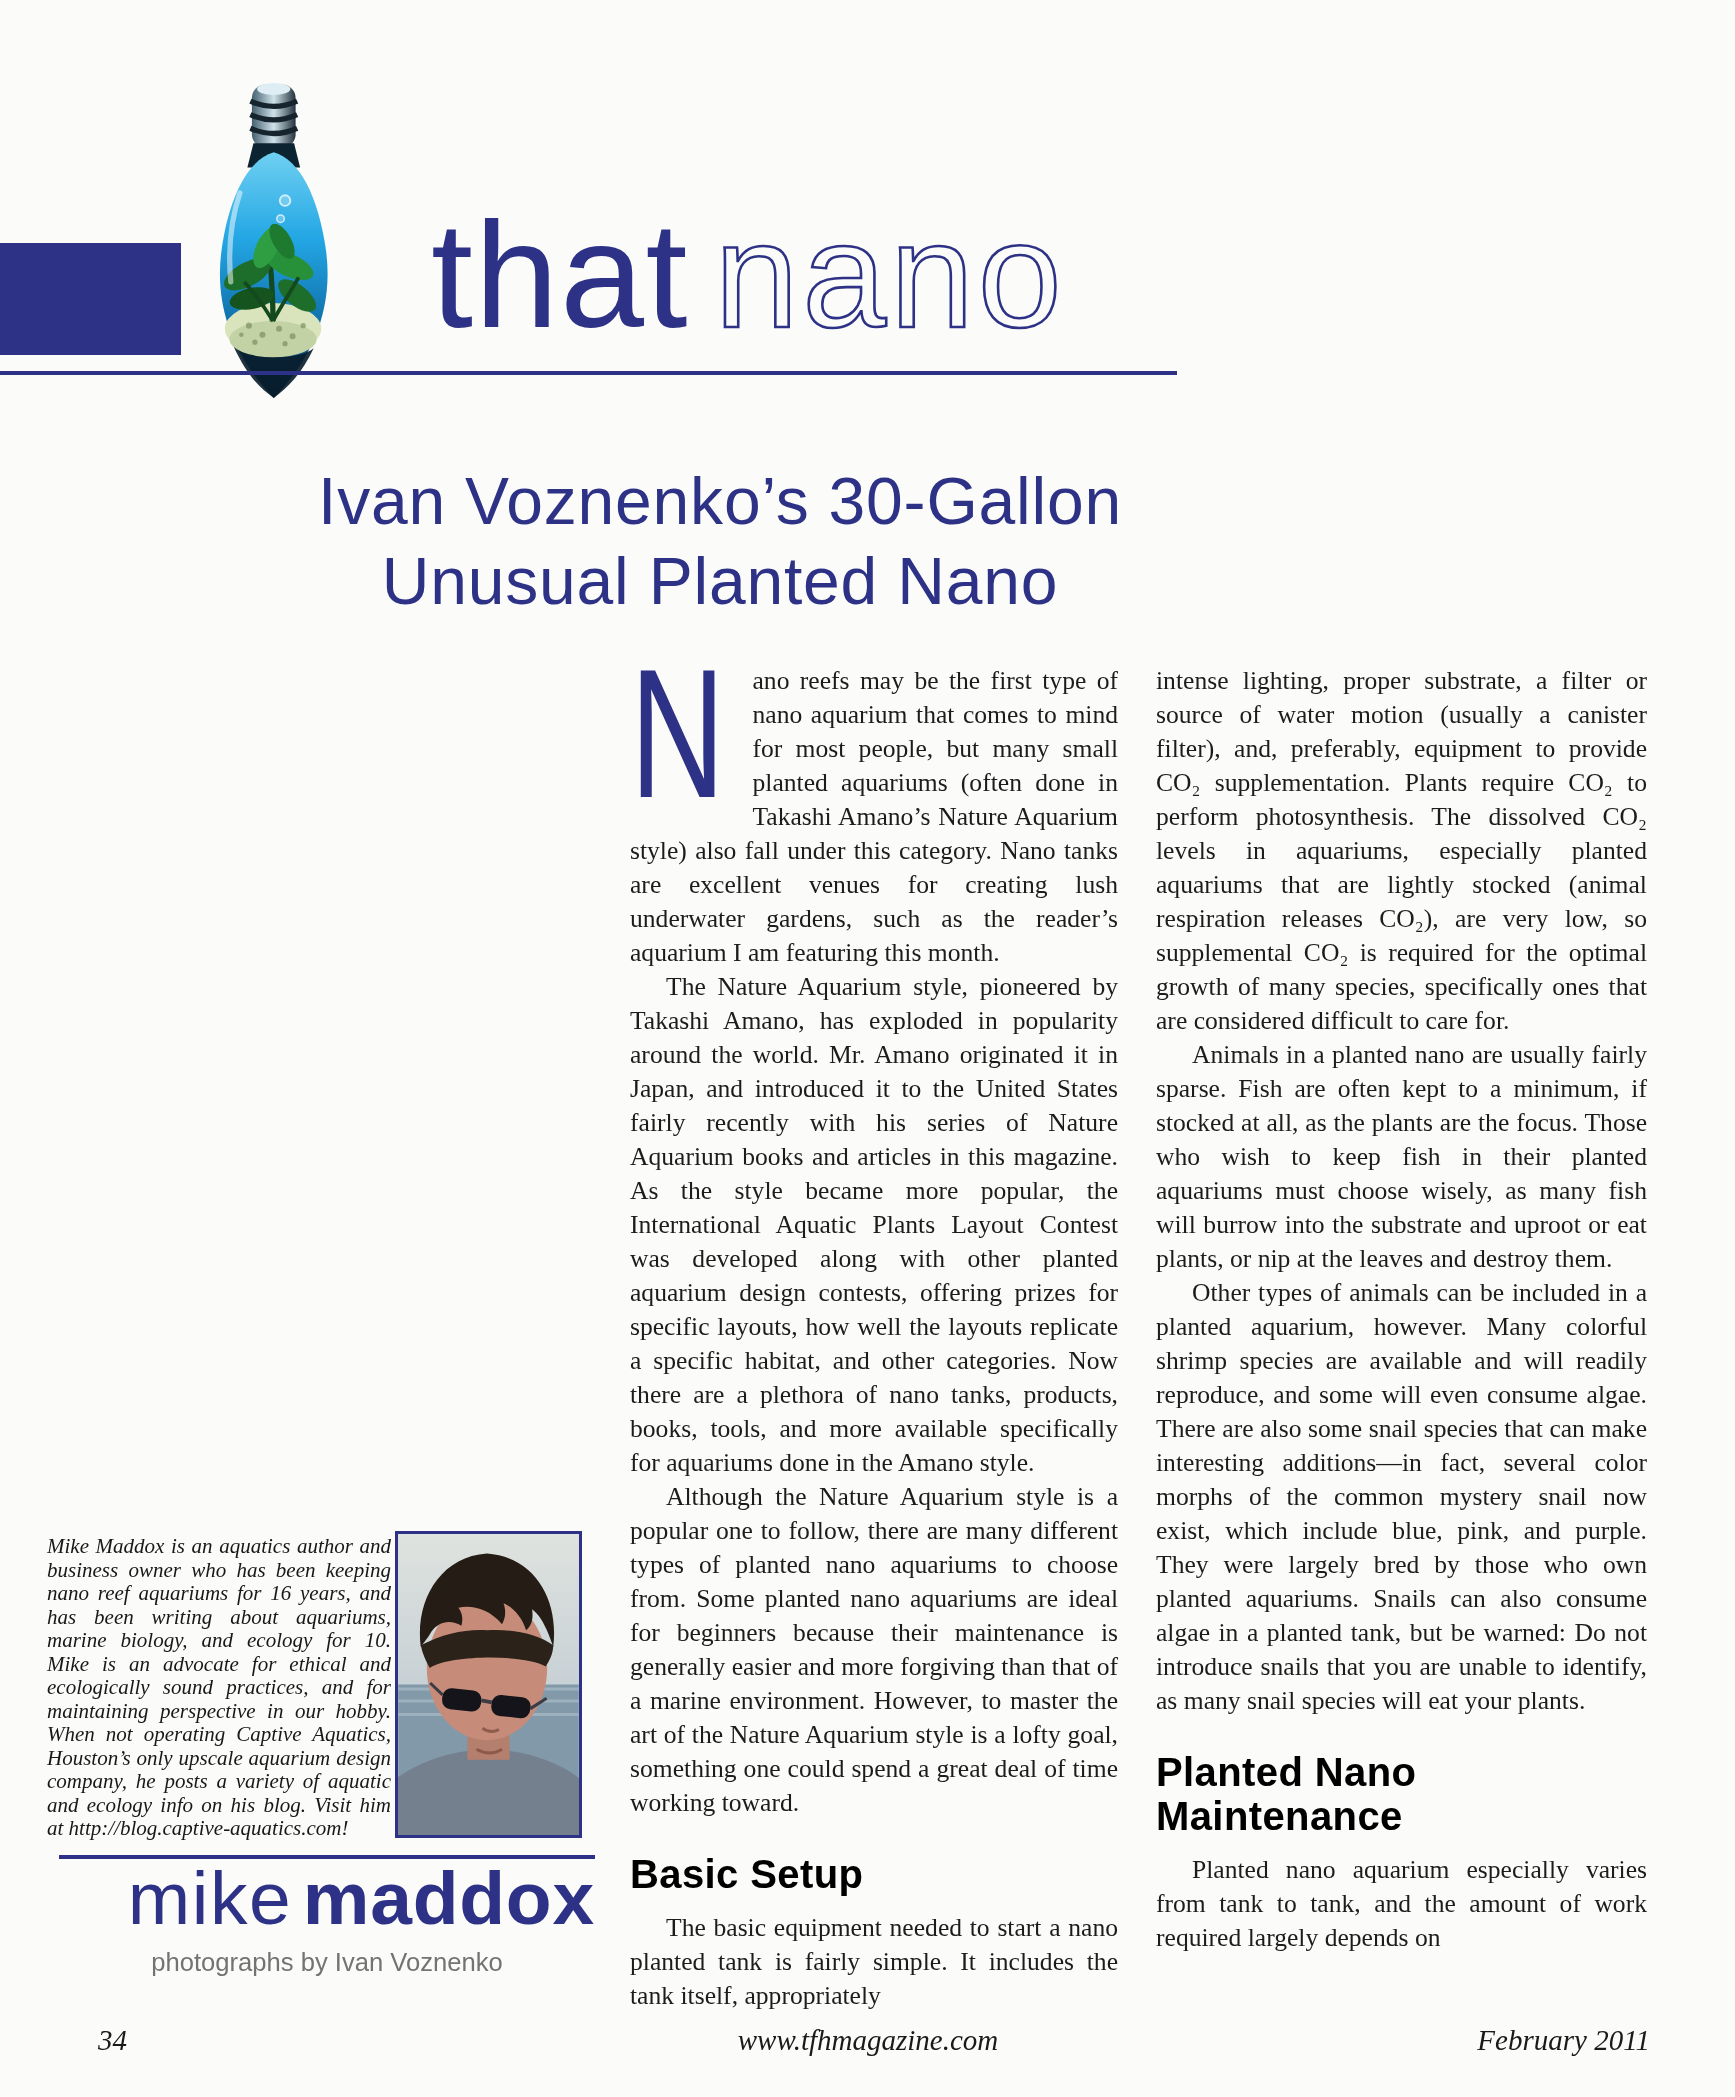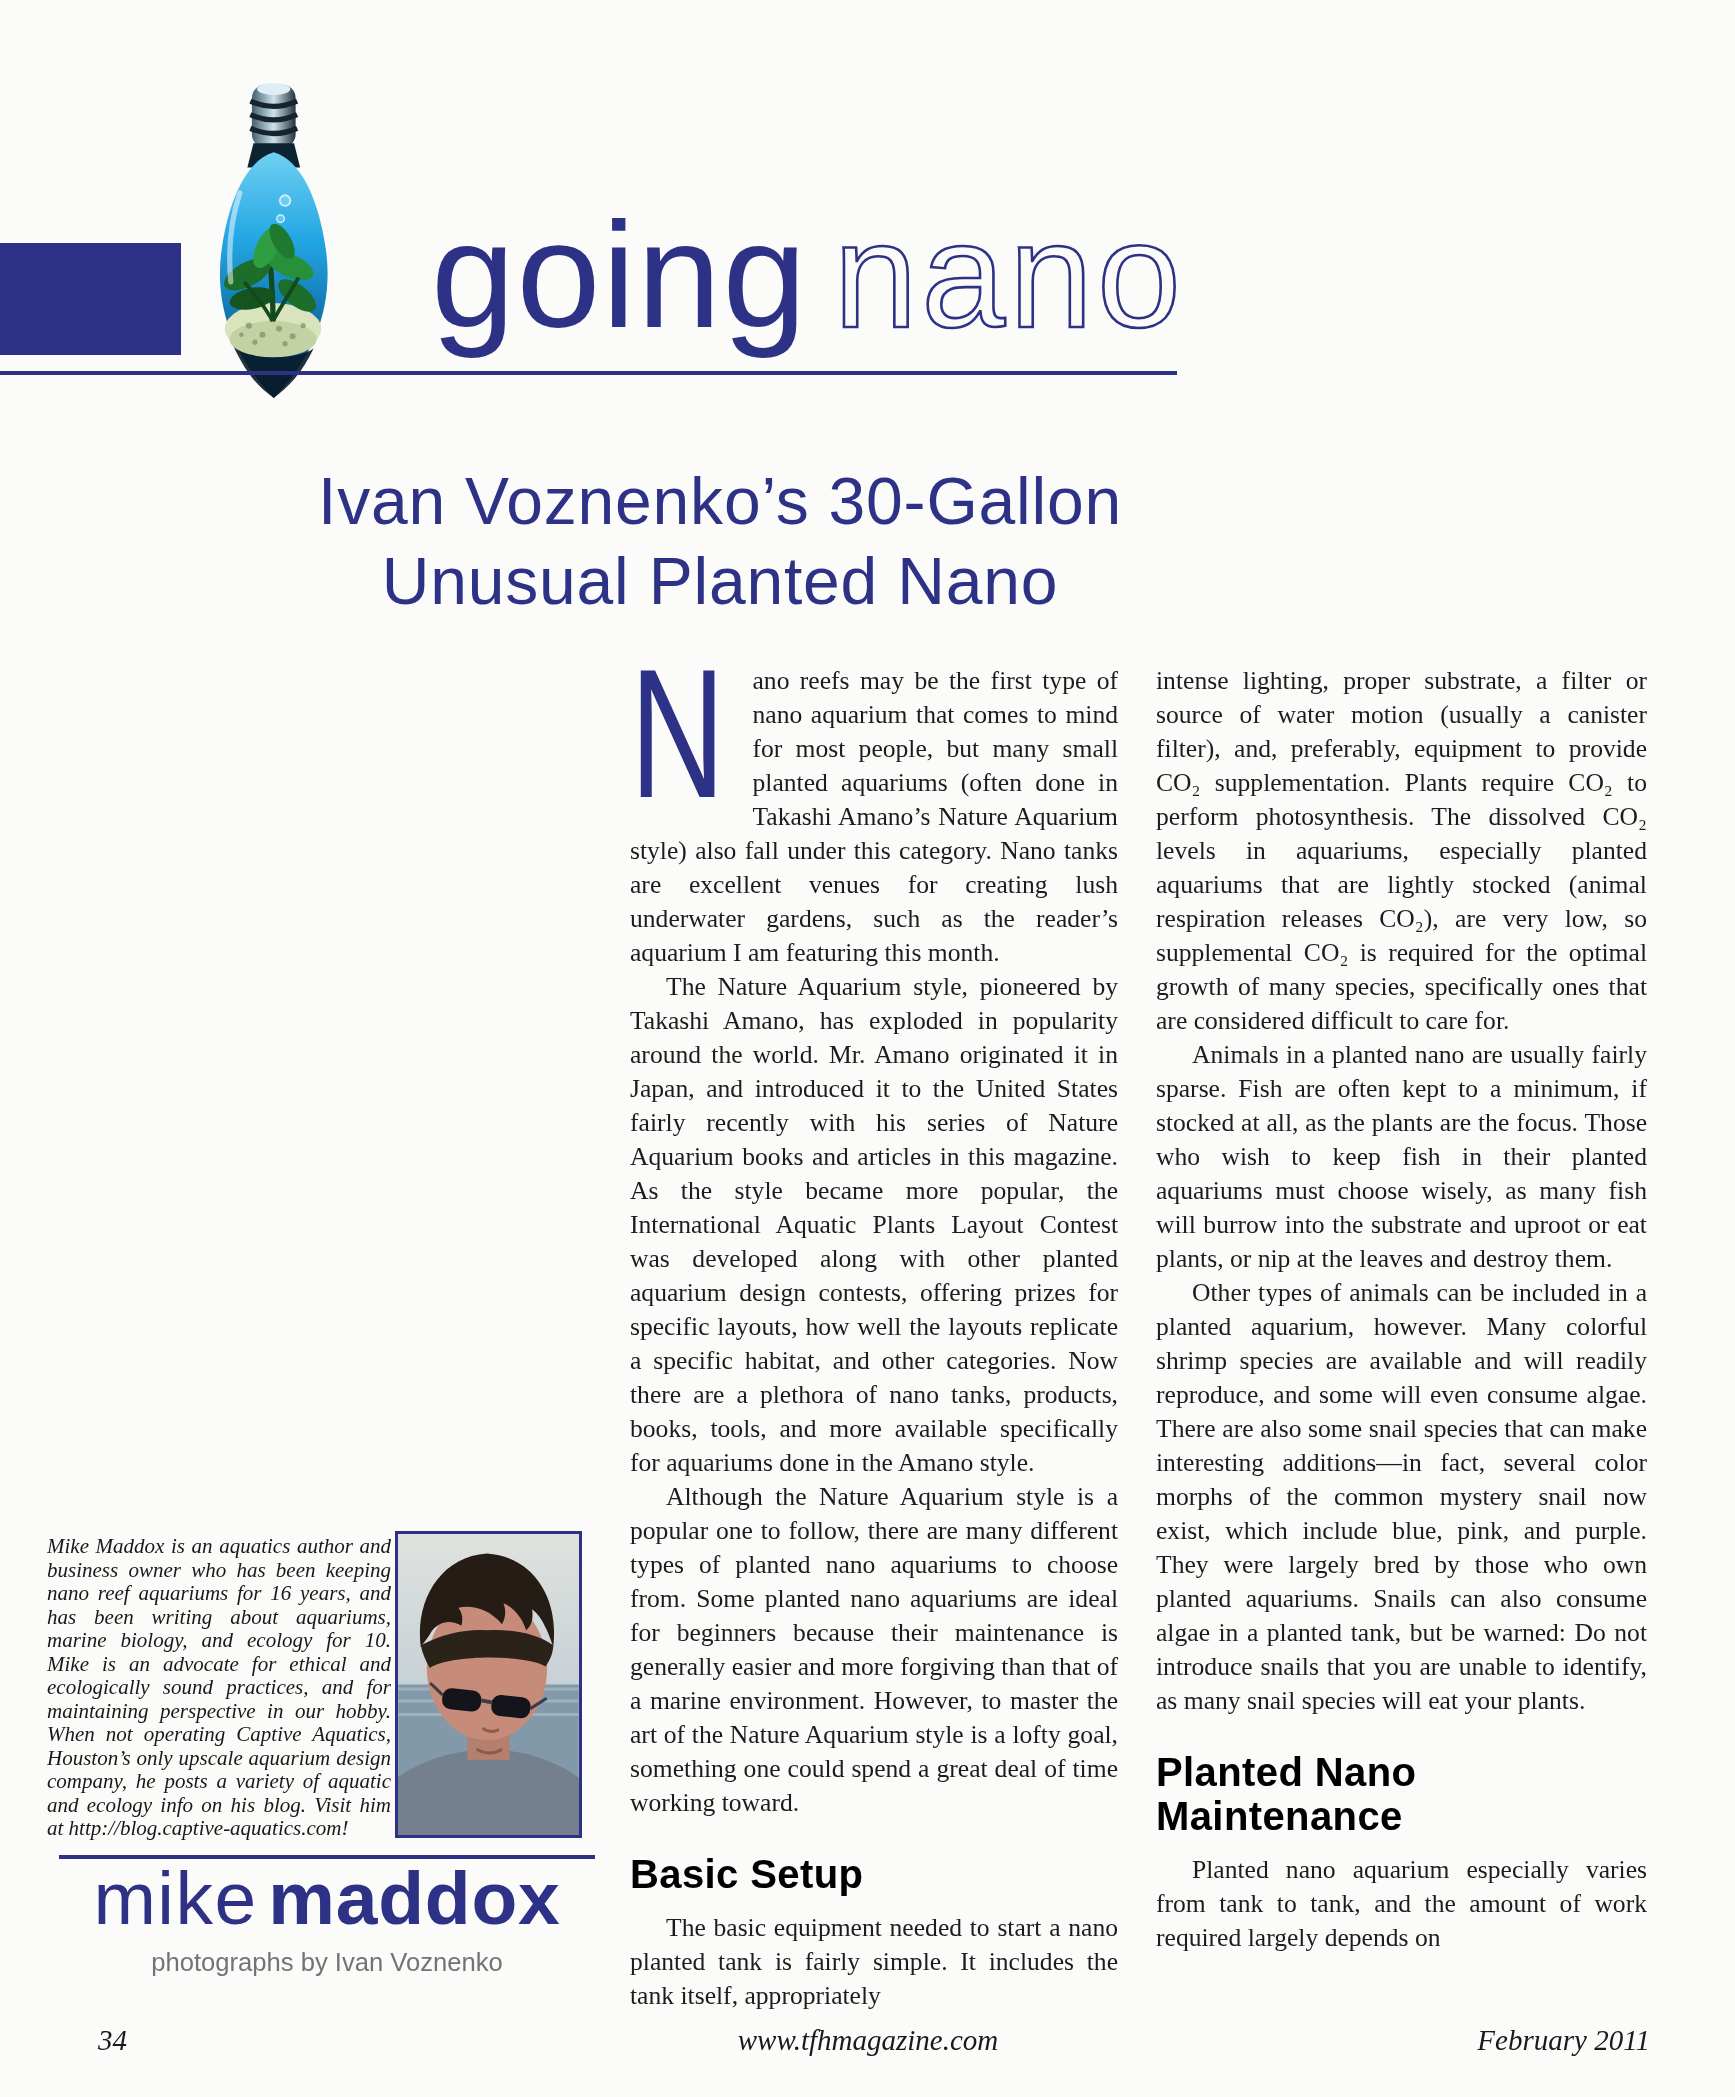--- a/index.html
+++ b/index.html
@@ -33,21 +33,21 @@
     transform:scaleX(.72);transform-origin:left top;}
   .subhead{font-family:"Liberation Sans",sans-serif;font-weight:700;
     color:#000000;font-size:40px;line-height:44px;letter-spacing:0.4px;
     margin:32px 0 15px 0;text-align:left;text-indent:0;}
   
   .bio{position:absolute;left:47px;top:1535px;width:344px;
     font-style:italic;font-size:21px;line-height:23.5px;text-align:justify;color:#181818;}
   .author-photo{position:absolute;left:395px;top:1531px;width:181px;height:301px;
     border:3.8px solid #2d3286;background:#cfd6d8;}
   .byline-rule{position:absolute;left:59px;top:1855px;width:536px;height:3.8px;background:#2d3286;}
-  .byline{position:absolute;left:59px;top:1861px;width:536px;text-align:center;
+  .byline{position:absolute;left:59px;top:1861px;width:536px;text-align:right;
     font-family:"Liberation Sans",sans-serif;color:#2d3286;line-height:75px;white-space:nowrap;}
   .byline .first{font-size:75px;font-weight:400;letter-spacing:1.5px;}
   .byline .last{font-size:75px;font-weight:700;letter-spacing:0.8px;margin-left:10.5px;}
   .photo-credit{position:absolute;left:59px;top:1948px;width:536px;text-align:center;
     font-family:"Liberation Sans",sans-serif;font-size:25.6px;color:#737373;}
   
   .footer{position:absolute;left:0;top:2024px;width:1736px;height:38px;
     font-style:italic;font-size:29px;color:#1a1a1a;}
   .footer .pageno{position:absolute;left:98px;}
   .footer .site{position:absolute;left:0;width:1736px;text-align:center;}
@@ -111,21 +111,21 @@
     </g>
 
     <circle cx="166" cy="160" r="7" fill="rgba(255,255,255,0.25)" stroke="#cdeefb" stroke-width="2.5"></circle>
     <circle cx="160" cy="184" r="5" fill="rgba(255,255,255,0.25)" stroke="#cdeefb" stroke-width="2"></circle>
 
     <path d="M106,150 C94,186 90,226 94,268" stroke="rgba(255,255,255,0.5)" stroke-width="7" fill="none" stroke-linecap="round"></path>
   </svg>
 </div>
 
 <div class="header-logo">
-  <span class="logo-bold">going</span><span class="logo-light">nano</span>
+  <span class="logo-bold">that</span><span class="logo-light">nano</span>
 </div>
 <div class="header-rule"></div>
 
 <div class="article-title">
   <div>Ivan Voznenko’s 30-Gallon</div>
   <div>Unusual Planted Nano</div>
 </div>
 
 <div class="col col-1">
   <p>

